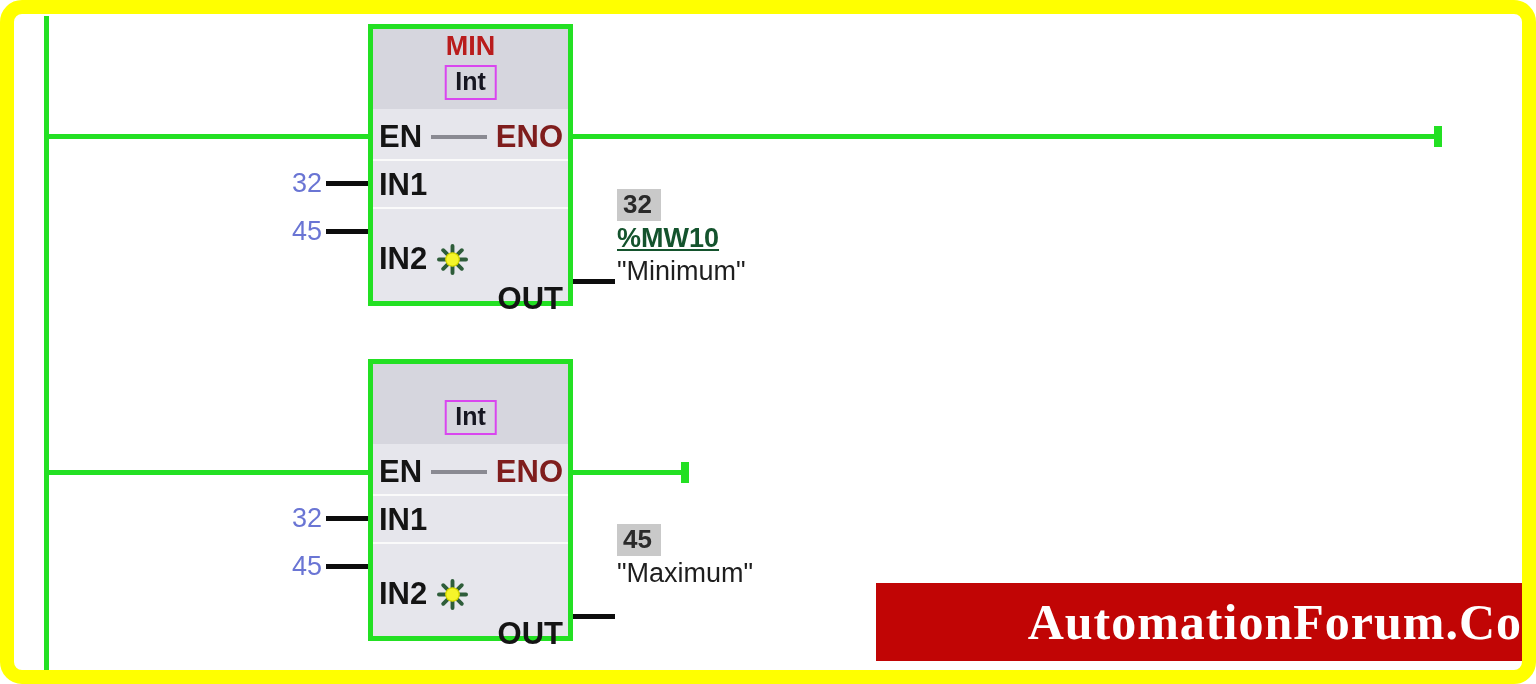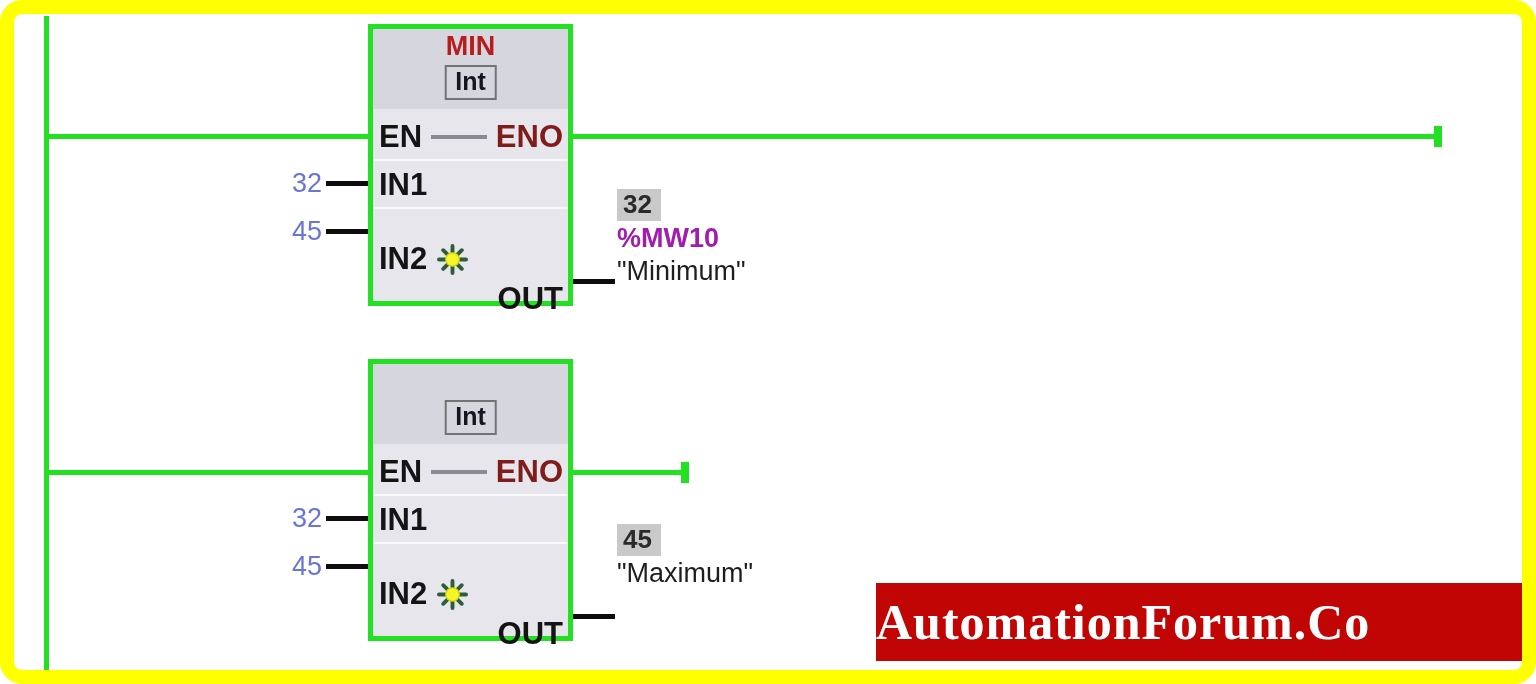--- a/index.html
+++ b/index.html
@@ -32,21 +32,21 @@
 
   
   .fblock { position: absolute; left: 368px; width: 205px; height: 282px;
     border: 5px solid #23e023; background: #e6e6ec; }
   .fblock.min { top: 24px; }
   .fblock.max { top: 359px; }
   .fb-header { position: absolute; left: 0; right: 0; top: 0; height: 80px; background: #d6d6de; }
   .fb-title { position: absolute; left: 0; right: 0; top: 2px; text-align: center;
     font-size: 27px; font-weight: bold; color: #b91c1c; }
   .fb-type { position: absolute; left: 50%; transform: translateX(-50%); top: 36px;
-    border: 2px solid #737373; padding: 0 9px 2px 9px; font-size: 25px; font-weight: bold;
+    border: 2px solid #d946ef; padding: 0 9px 2px 9px; font-size: 25px; font-weight: bold;
     color: #161621; background: #d6d6de; }
   .fb-row { position: absolute; left: 0; right: 0; height: 36px; line-height: 36px;
     font-size: 31px; font-weight: bold; color: #141414; }
   .row-en  { top: 90px; }
   .row-in1 { top: 138px; }
   .row-in2 { top: 186px; margin-top: 26px; }
   .row-out { top: 252px; text-align: center; }
   .pin-left  { position: absolute; left: 6px; }
   .pin-right { position: absolute; right: 5px; }
   .pin-eno { color: #7f1d1d; }
@@ -61,26 +61,26 @@
   .v-min-in1 { left: 252px; top: 168px; }
   .v-min-in2 { left: 252px; top: 216px; }
   .v-max-in1 { left: 252px; top: 503px; }
   .v-max-in2 { left: 252px; top: 551px; }
 
   
   .operand { position: absolute; left: 617px; }
   .op-min { top: 189px; } .op-max { top: 524px; }
   .op-chip { display: inline-block; background: #c9c9c9; color: #2a2a2a; font-size: 26px;
     font-weight: 600; padding: 1px 9px 3px 6px; line-height: 28px; }
-  .op-addr { font-size: 27px; font-weight: bold; color: #a21caf; line-height: 32px; margin-top: 1px; }
+  .op-addr { font-size: 27px; font-weight: bold; color: #14532d; line-height: 32px; margin-top: 1px; text-decoration: underline; }
   .op-sym { font-size: 27px; color: #1e1e1e; line-height: 32px; margin-top: 1px; }
 
   
   .watermark { position: absolute; left: 876px; top: 583px; width: 646px; height: 78px;
-    background: #c10505; display: flex; align-items: center; justify-content: flex-start; z-index: 40; }
+    background: #c10505; display: flex; align-items: center; justify-content: flex-end; z-index: 40; }
   .watermark span { font-family: "Liberation Serif", serif; font-weight: bold;
     font-size: 50px; color: #ffffff; letter-spacing: 1px; }
 </style>
 </head>
 <body>
 
 <div class="canvas">
 
   <div class="wire rail"></div>
   <div class="wire w-min-en"></div>

